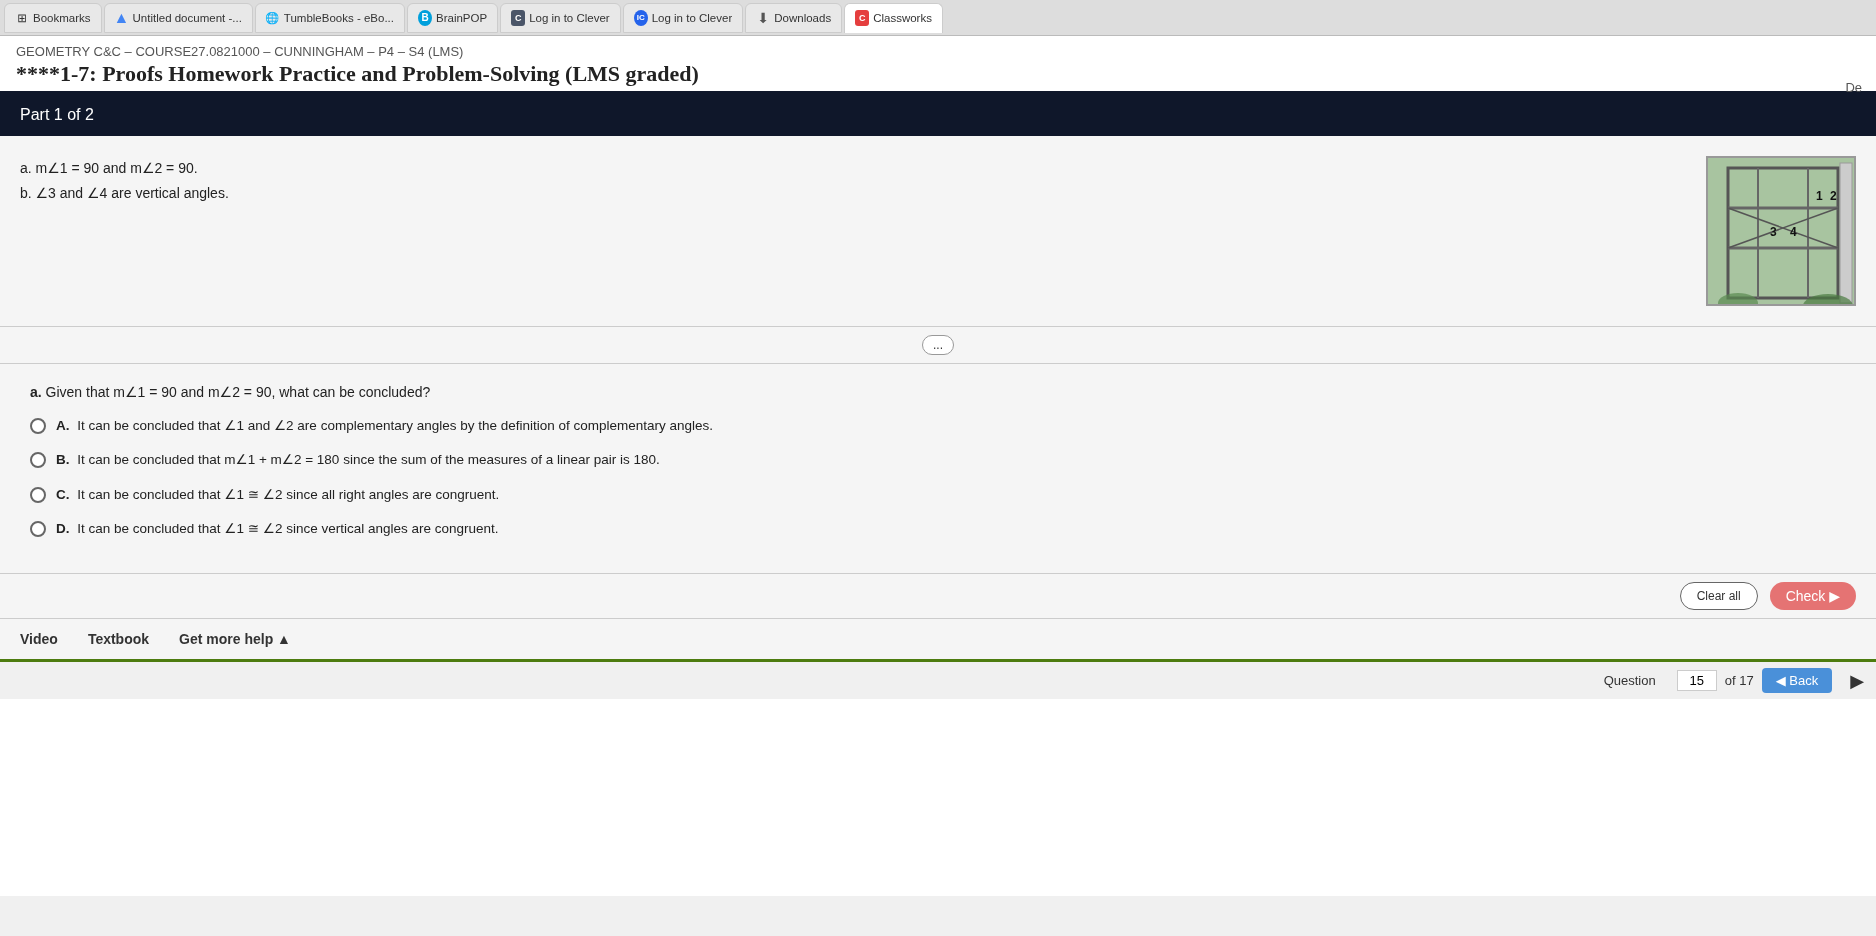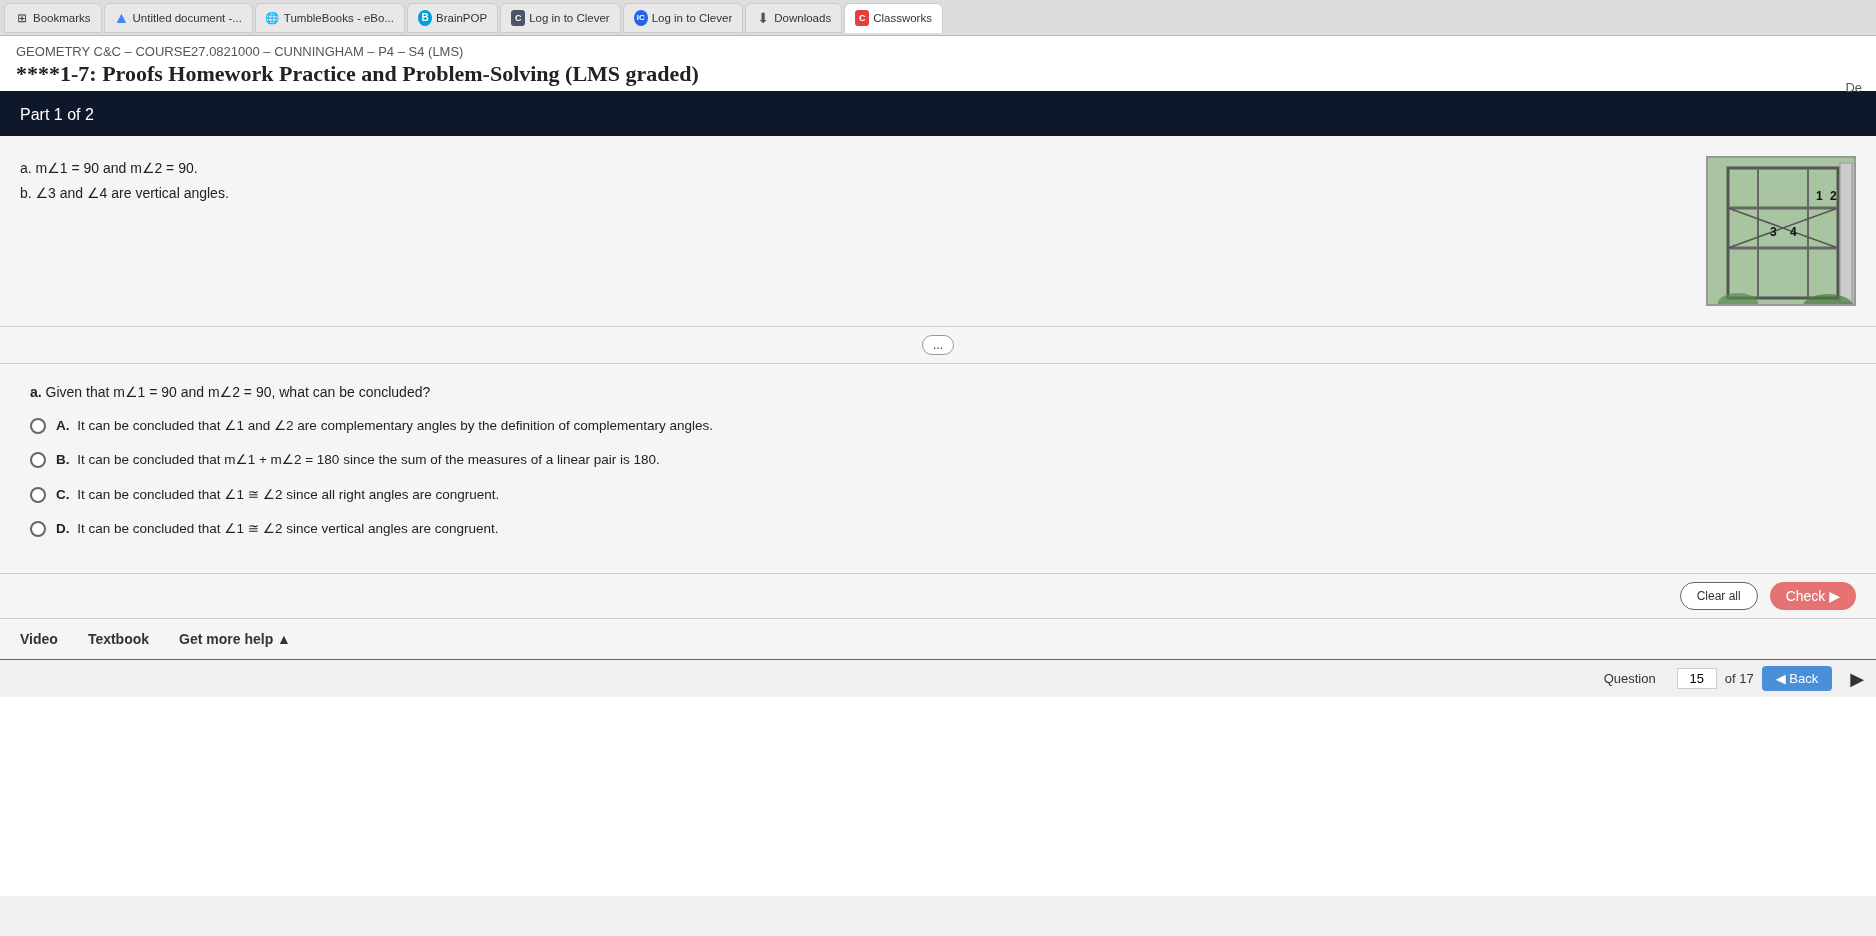--- a/index.html
+++ b/index.html
@@ -300,21 +300,21 @@
       cursor: pointer;
     }
 
     
     .pagination-bar {
       display: flex;
       align-items: center;
       justify-content: flex-end;
       padding: 6px 12px;
       background: #f0f0f0;
-      border-top: 1px solid #4d7c0f;
+      border-top: 3px solid #4d7c0f;
       gap: 8px;
       font-size: 13px;
       color: #333;
     }
     .pagination-bar input {
       width: 40px;
       text-align: center;
       border: 1px solid #ccc;
       padding: 2px 4px;
       font-size: 13px;

